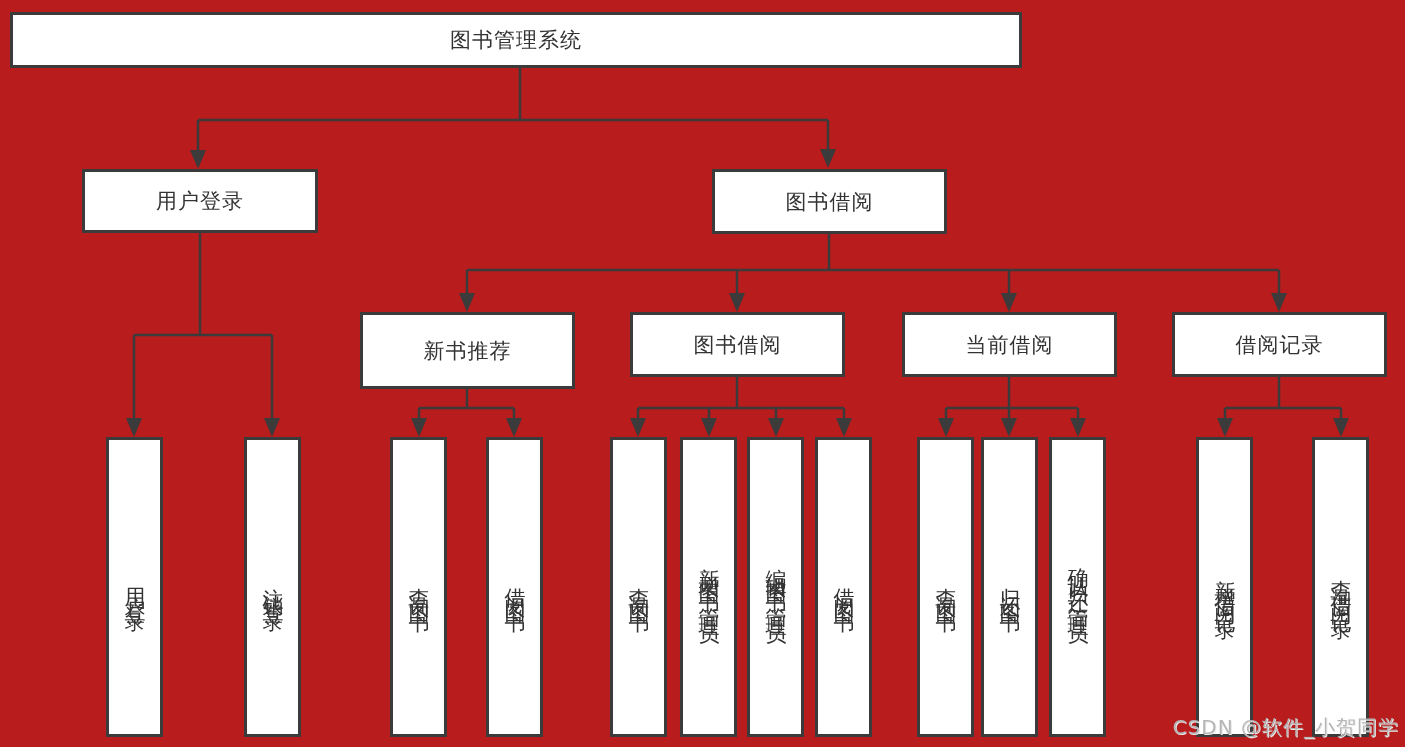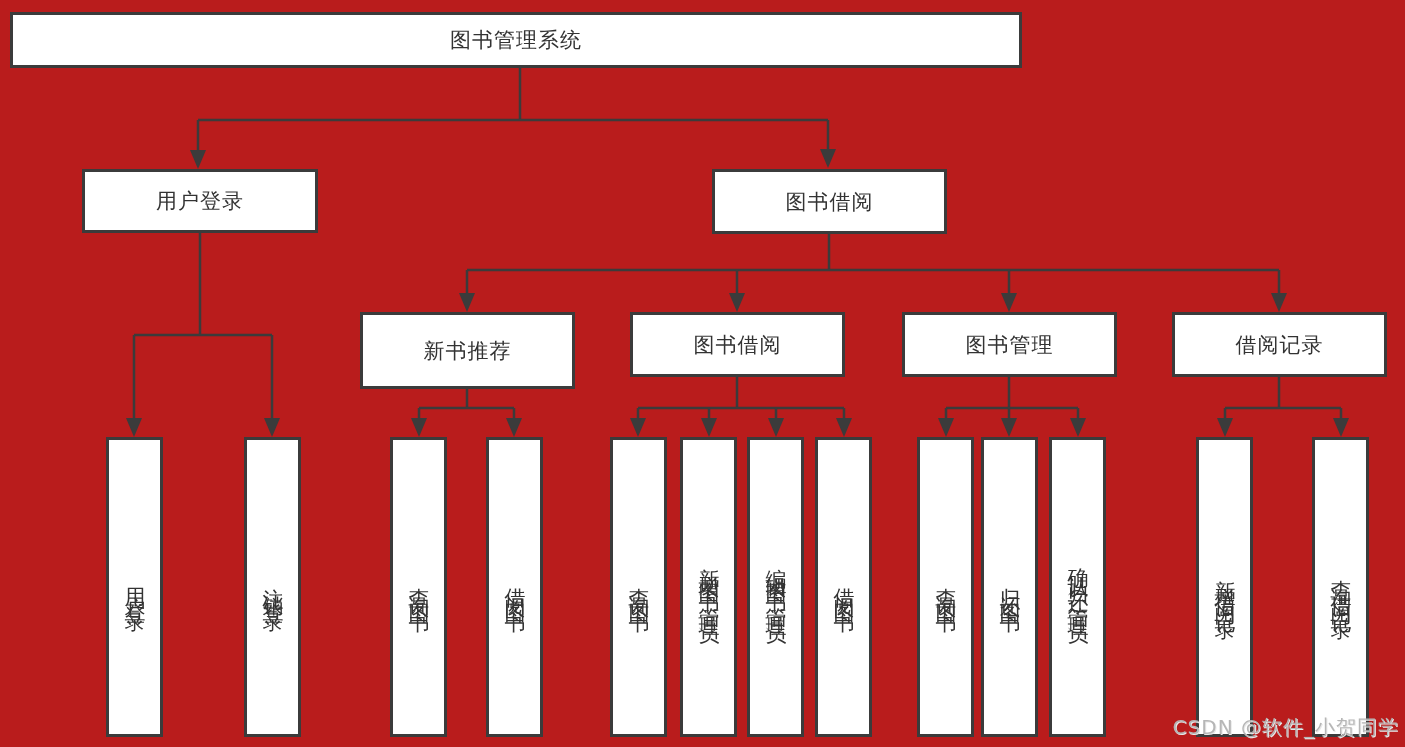--- a/index.html
+++ b/index.html
@@ -104,21 +104,21 @@
     </g>
   </svg>
 
   <div class="node" style="left:10px; top:12px; width:1012px; height:56px;">图书管理系统</div>
 
   <div class="node" style="left:82px; top:169px; width:236px; height:64px;">用户登录</div>
   <div class="node" style="left:712px; top:169px; width:235px; height:65px;">图书借阅</div>
 
   <div class="node" style="left:360px; top:312px; width:215px; height:77px;">新书推荐</div>
   <div class="node" style="left:630px; top:312px; width:215px; height:65px;">图书借阅</div>
-  <div class="node" style="left:902px; top:312px; width:215px; height:65px;">图书管理</div>
+  <div class="node" style="left:902px; top:312px; width:215px; height:65px;">当前借阅</div>
   <div class="node" style="left:1172px; top:312px; width:215px; height:65px;">借阅记录</div>
 
   <div class="node leaf" style="left:106px; top:437px; width:57px; height:300px;">用户登录</div>
   <div class="node leaf" style="left:244px; top:437px; width:57px; height:300px;">注销登录</div>
 
   <div class="node leaf" style="left:390px; top:437px; width:57px; height:300px;">查询图书</div>
   <div class="node leaf" style="left:486px; top:437px; width:57px; height:300px;">借阅图书</div>
 
   <div class="node leaf" style="left:610px; top:437px; width:57px; height:300px;">查询图书</div>
   <div class="node leaf" style="left:680px; top:437px; width:57px; height:300px;">新增图书（管理员）</div>

